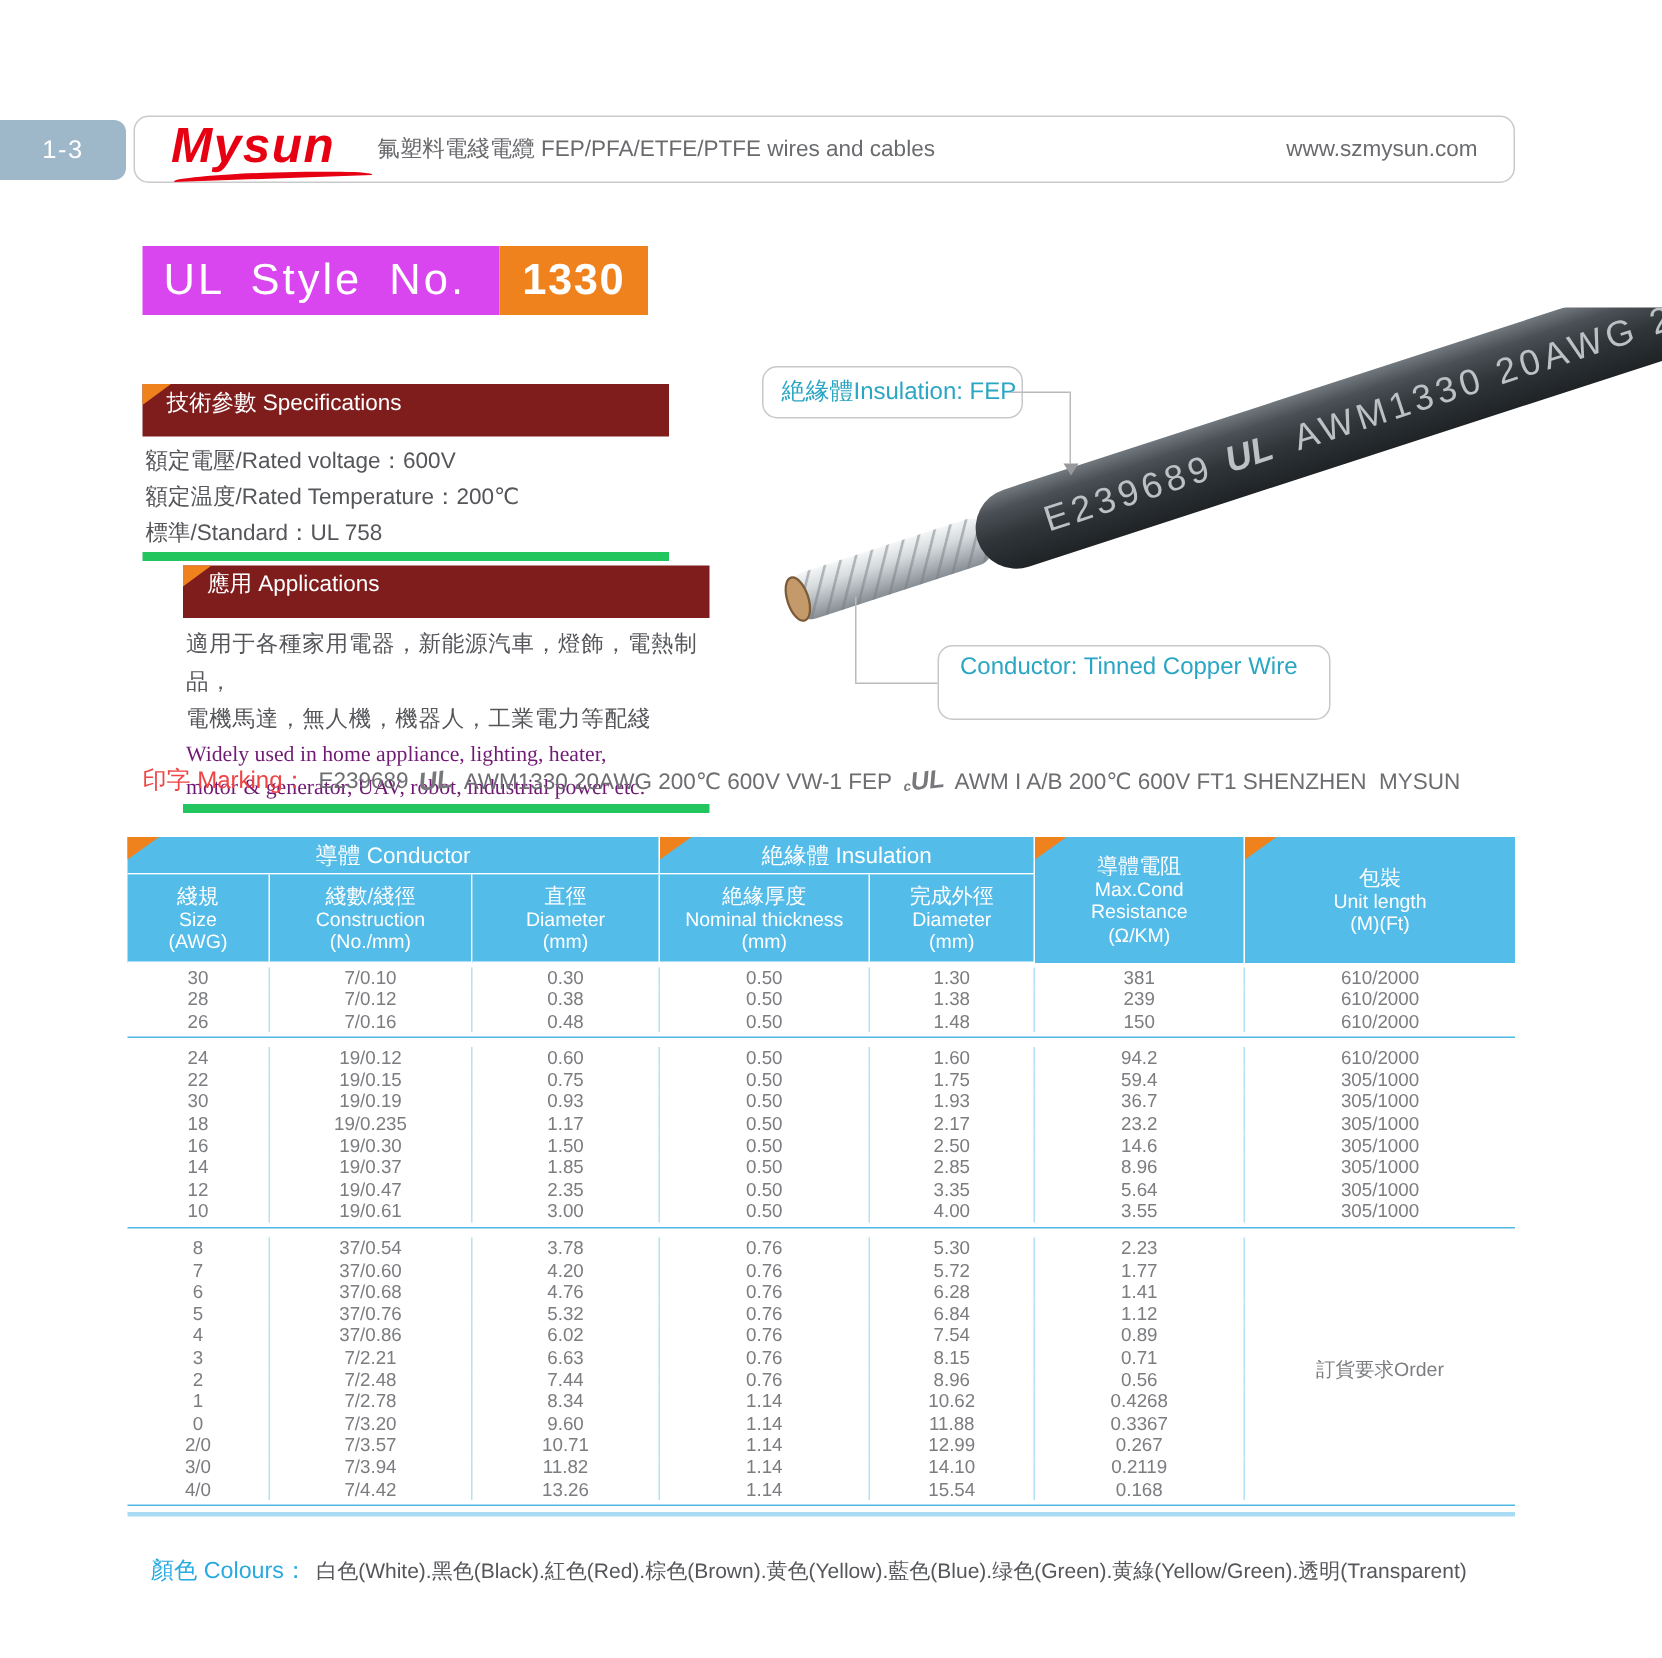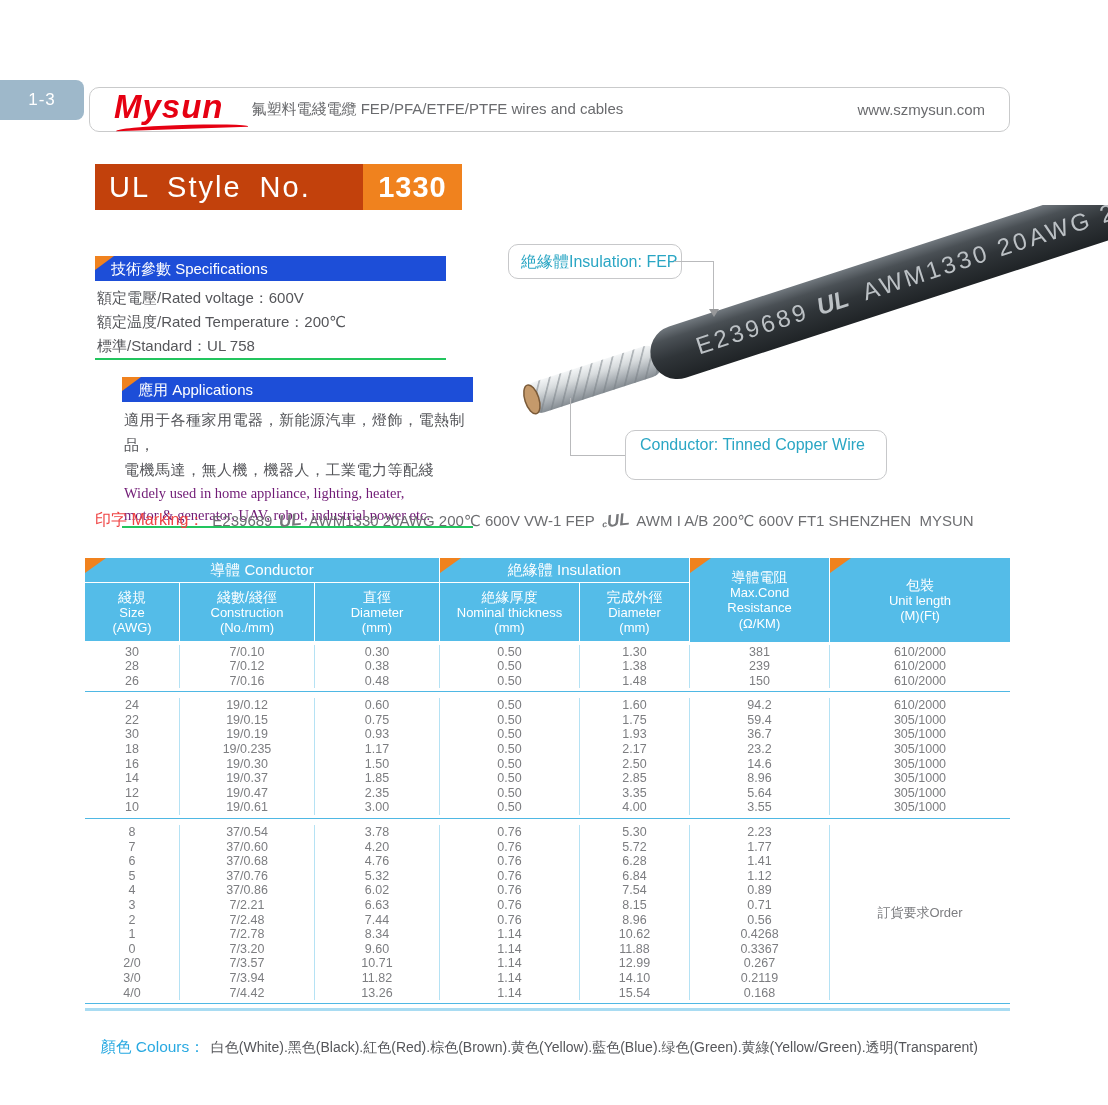--- a/index.html
+++ b/index.html
@@ -3,45 +3,45 @@
 <meta charset="utf-8">
 <style>
   html,body{margin:0;padding:0;background:#ffffff;}
   #page{position:relative;width:1108px;height:1105px;background:#fff;overflow:hidden;
         font-family:"Liberation Sans","DejaVu Sans",sans-serif;color:#55565a;border-radius:29px;}
 
   
   .pagenum{position:absolute;left:0;top:80px;width:84px;height:40px;background:#9eb8ca;
            border-radius:0 8px 8px 0;color:#fff;font-size:17px;display:flex;
            align-items:center;justify-content:center;letter-spacing:1px;}
-  .hdrbox{position:absolute;left:89px;top:87px;width:921px;height:45px;border:1px solid #c9cacb;
+  .hdrbox{position:absolute;left:89px;top:77px;width:921px;height:45px;border:1px solid #c9cacb;
           border-radius:10px;box-sizing:border-box;display:flex;align-items:center;padding:0 24px;}
   .brand{position:relative;color:#e60012;font-size:33px;font-weight:bold;font-style:italic;
          letter-spacing:1px;line-height:1;padding-bottom:6px;}
   .brand .swoosh{position:absolute;left:2px;bottom:0;width:132px;height:4px;background:#e60012;
          border-radius:50% 60% 60% 50%/100% 100% 0 0;transform:rotate(-2deg);}
   .hdr-sub{margin-left:28px;font-size:15px;color:#6a6b6e;}
   .hdr-web{margin-left:auto;font-size:15px;color:#6a6b6e;}
 
   
   .titlebar{position:absolute;left:95px;top:164px;height:46px;display:flex;}
-  .titleblue{width:268px;background:#c2410c;color:#fff;font-size:29px;line-height:46px;
+  .titleblue{width:238px;background:#d946ef;color:#fff;font-size:29px;line-height:46px;
              padding-left:14px;box-sizing:border-box;letter-spacing:2px;word-spacing:8px;}
   .titleorange{width:99px;background:#f0821e;color:#fff;font-size:29px;font-weight:bold;
              text-align:center;line-height:46px;letter-spacing:1px;}
 
   
   .section{position:absolute;left:95px;width:351px;}
-  .secbar{position:relative;height:25px;background:#1d4ed8;color:#fff;font-size:15px;
+  .secbar{position:relative;height:35px;background:#7f1d1d;color:#fff;font-size:15px;
           line-height:25px;padding-left:16px;}
   .secbar::before{content:"";position:absolute;left:0;top:0;width:0;height:0;
           border-top:14px solid #f0821e;border-right:19px solid transparent;}
   .sec-specs{top:256px;}
   .sec-apps{top:377px;margin-left:27px;}
-  .sec-body{padding:5px 2px 0;border-bottom:2px solid #22c55e;}
+  .sec-body{padding:5px 2px 0;border-bottom:6px solid #22c55e;}
   .spec-line{font-size:15px;color:#55565a;line-height:24px;}
   .app-cn{font-size:15px;color:#55565a;line-height:25px;letter-spacing:.5px;}
   .app-en{font-size:14.5px;color:#701a75;line-height:22px;font-family:Liberation Serif, serif;}
 
   
   .cablewrap{position:absolute;left:480px;top:205px;width:628px;height:300px;}
   .callout{position:absolute;background:#fff;border:1px solid #c7c8ca;border-radius:10px;
            color:#2aa6c4;box-sizing:border-box;}
   .co-ins{left:28px;top:39px;width:174px;height:35px;font-size:16px;line-height:33px;padding-left:12px;}
   .co-con{left:145px;top:225px;width:262px;height:50px;font-size:16px;line-height:22px;

